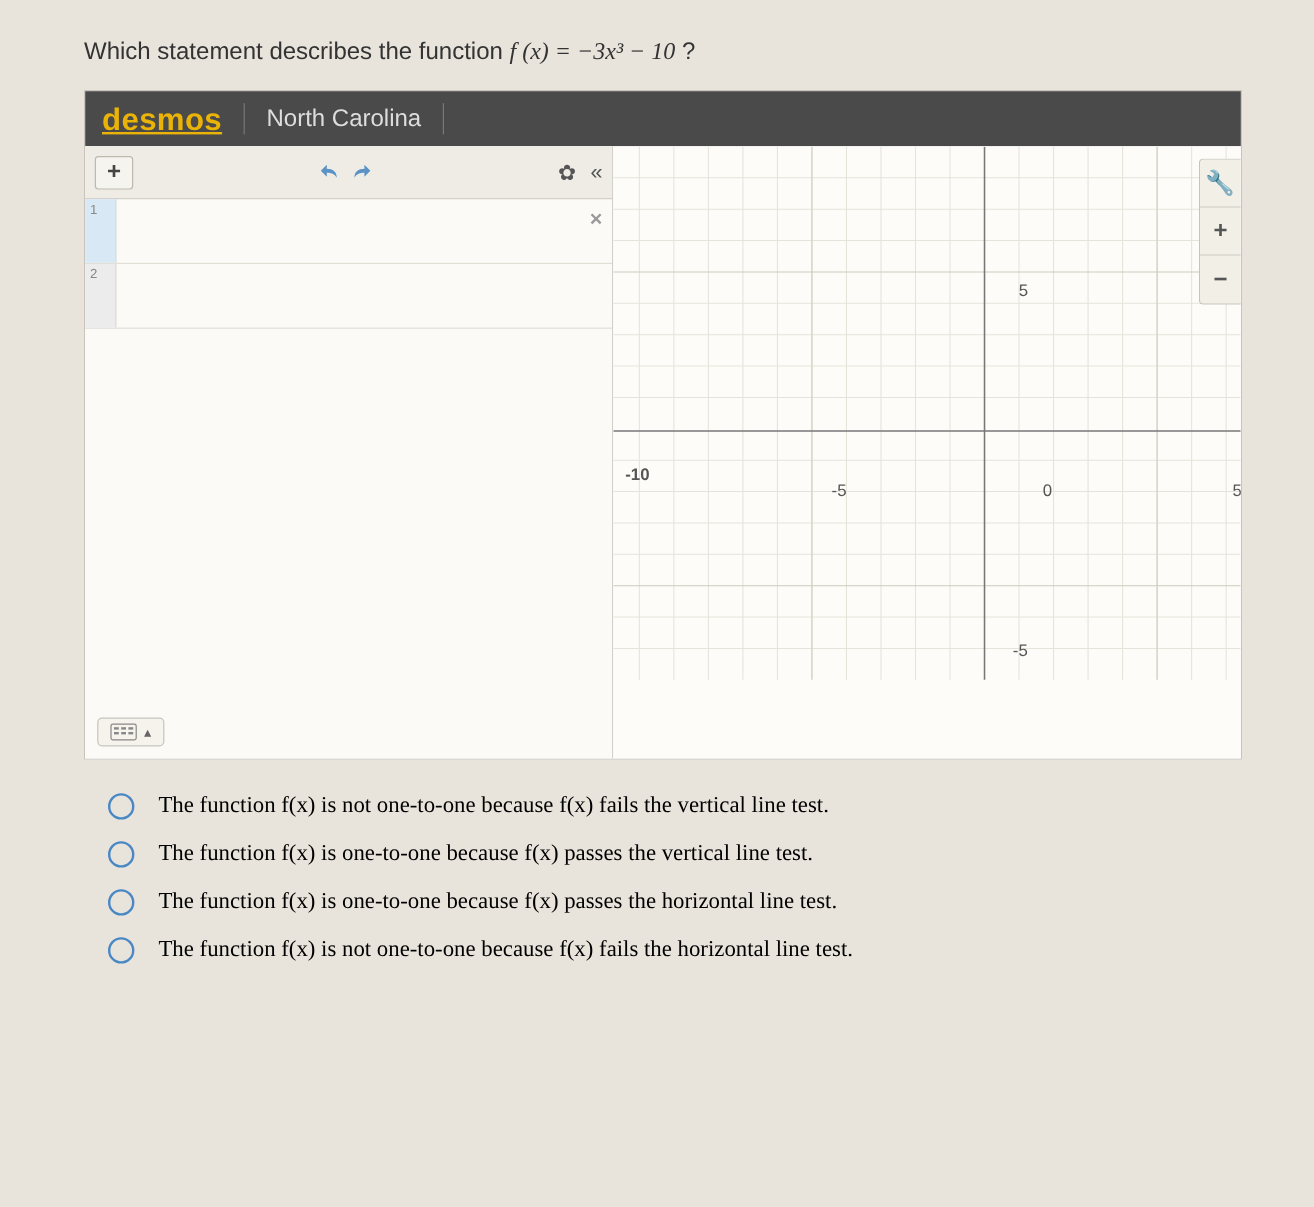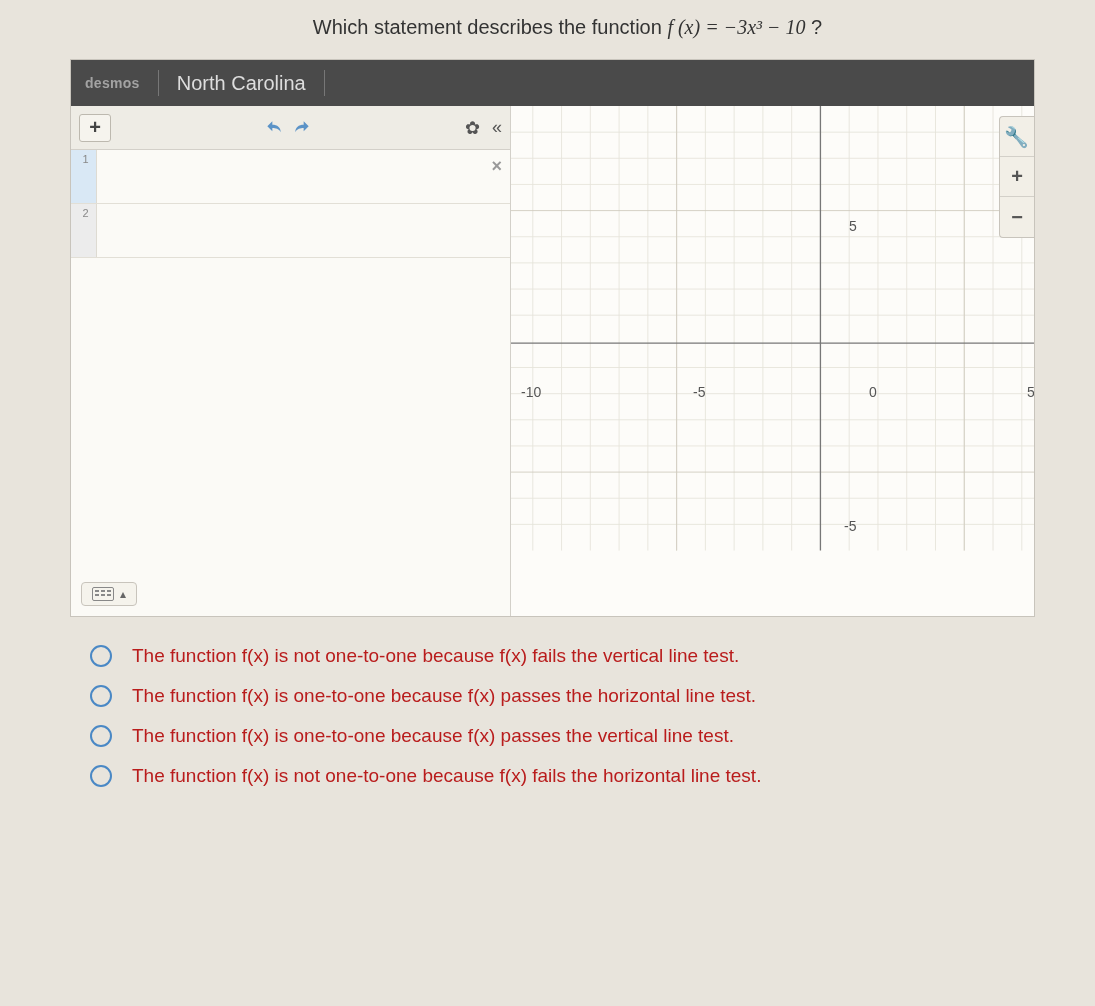--- a/index.html
+++ b/index.html
@@ -5,22 +5,21 @@
   * { box-sizing: border-box; margin: 0; padding: 0; }
   body {
     font-family: Arial, Helvetica, sans-serif;
     background: #e8e4dc;
     width: 1095px;
     height: 1006px;
     position: relative;
     overflow: hidden;
   }
   .page {
-    padding: 16px 30px;
-    text-align: center;
+    padding: 32px 30px;
   }
   .question-text {
     font-size: 20px;
     color: #333;
     margin-bottom: 20px;
     padding-left: 40px;
   }
   .question-text .math {
     font-family: 'Times New Roman', serif;
     font-style: italic;
@@ -33,24 +32,25 @@
   .desmos-header {
     background: #4a4a4a;
     display: flex;
     align-items: center;
     height: 46px;
     padding: 0 14px;
     gap: 18px;
     color: #e8e4dc;
   }
   .desmos-brand {
-    font-size: 14px;
+    font-size: 26px;
     font-weight: bold;
-    color: #a3a3a3;
+    color: #eab308;
     letter-spacing: .3px;
+    text-decoration: underline;
   }
   .desmos-sep {
     width: 1px;
     height: 26px;
     background: #777;
   }
   .desmos-loc, .desmos-ver {
     font-size: 20px;
     color: #ddd;
   }
@@ -219,21 +219,22 @@
   }
   .radio {
     width: 22px;
     height: 22px;
     border: 2px solid #4a88c5;
     border-radius: 50%;
     flex-shrink: 0;
   }
   .choice-text {
     font-size: 19px;
-    color: #b91c1c;
+    color: #000000;
+    font-family: Liberation Serif, serif;
   }
 </style>
 </head>
 <body>
 
 <div class="page">
   <div class="question-text">
     <span>Which statement describes the function </span>
     <span class="math">f (x) = −3x³ − 10</span>
     <span> ?</span>
@@ -335,21 +336,21 @@
             <line x1="0" y1="120" x2="600" y2="120"></line>
             <line x1="0" y1="420" x2="600" y2="420"></line>
           </g>
 
           <g stroke="#777" stroke-width="1.5">
             <line x1="355" y1="0" x2="355" y2="510"></line>
             <line x1="0" y1="272" x2="600" y2="272"></line>
           </g>
         </svg>
 
-        <span class="axis-label" style="left:10px; top:278px;">-10</span>
+        <span class="axis-label" style="left:10px; top:265px;font-weight:bold;">-10</span>
         <span class="axis-label" style="left:182px; top:278px;">-5</span>
         <span class="axis-label" style="left:358px; top:278px;">0</span>
         <span class="axis-label" style="left:516px; top:278px;">5</span>
         <span class="axis-label" style="left:338px; top:112px;">5</span>
         <span class="axis-label" style="left:333px; top:412px;">-5</span>
 
         <div class="side-controls">
           <div class="btn">
             <span>🔧</span>
           </div>
@@ -364,24 +365,24 @@
     </div>
   </div>
 
   <div class="choices">
     <div class="choice">
       <span class="radio"></span>
       <span class="choice-text">The function f(x) is not one-to-one because f(x) fails the vertical line test.</span>
     </div>
     <div class="choice">
       <span class="radio"></span>
-      <span class="choice-text">The function f(x) is one-to-one because f(x) passes the horizontal line test.</span>
+      <span class="choice-text">The function f(x) is one-to-one because f(x) passes the vertical line test.</span>
     </div>
     <div class="choice">
       <span class="radio"></span>
-      <span class="choice-text">The function f(x) is one-to-one because f(x) passes the vertical line test.</span>
+      <span class="choice-text">The function f(x) is one-to-one because f(x) passes the horizontal line test.</span>
     </div>
     <div class="choice">
       <span class="radio"></span>
       <span class="choice-text">The function f(x) is not one-to-one because f(x) fails the horizontal line test.</span>
     </div>
   </div>
 </div>
 
 </body></html>

